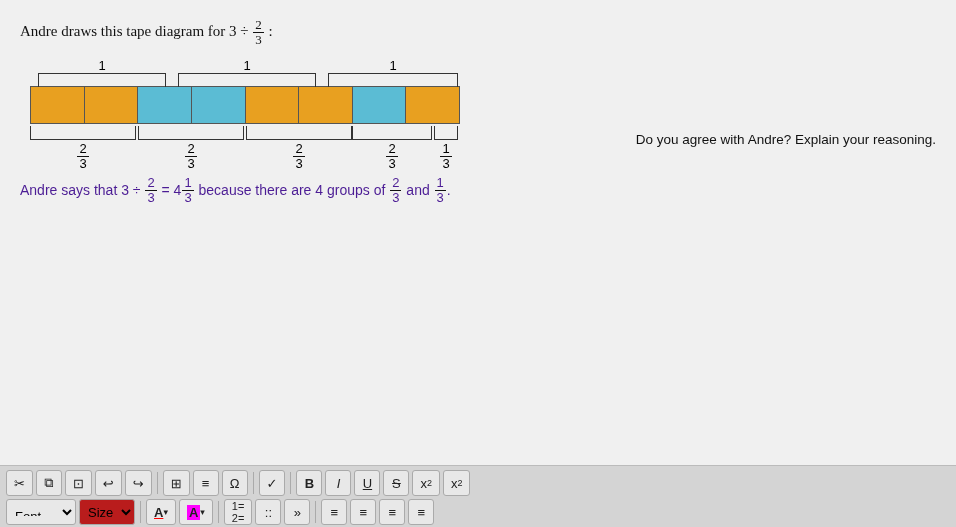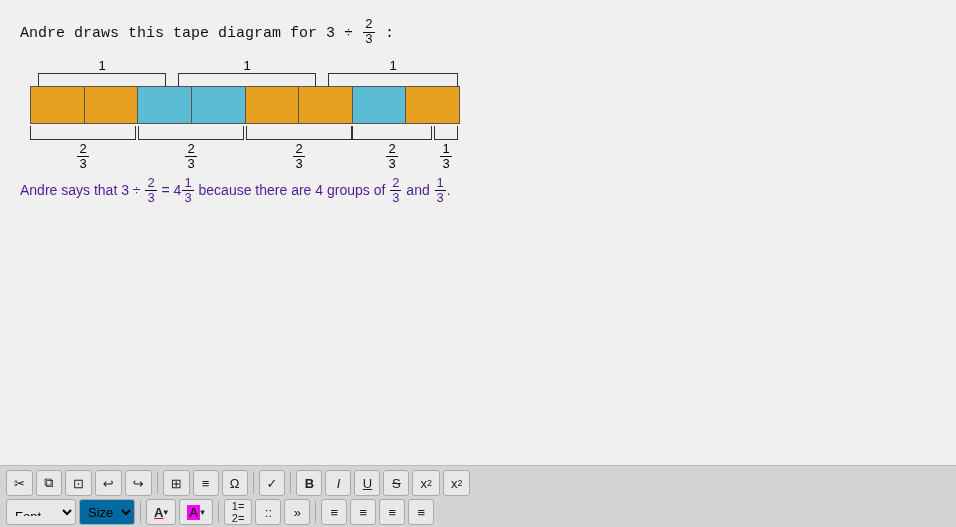--- a/index.html
+++ b/index.html
@@ -21,21 +21,21 @@
       flex-direction: column;
     }
     .content-area {
       flex: 1;
       padding: 18px 20px 10px 20px;
       position: relative;
     }
     .question-text {
       font-size: 15px;
       color: #111;
-      font-family: Liberation Mono, monospace;
+      font-family: Liberation Serif, serif;
       margin-bottom: 10px;
       line-height: 1.4;
     }
     .fraction {
       display: inline-flex;
       flex-direction: column;
       align-items: center;
       vertical-align: middle;
       font-size: 13px;
       line-height: 1.1;
@@ -173,21 +173,21 @@
     .font-select {
       background: #e8e8e8;
       border: 1px solid #aaa;
       border-radius: 3px;
       padding: 8px 4px;
       font-size: 13px;
       height: 26px;
       min-width: 70px;
     }
     .size-select {
-      background: #0369a1;
+      background: #b91c1c;
       border: 1px solid #aaa;
       border-radius: 3px;
       padding: 2px 4px;
       font-size: 13px;
       height: 26px;
       min-width: 50px;
     }
     .color-a {
       font-size: 13px;
       font-family: Arial, sans-serif;
@@ -310,20 +310,23 @@
           <span class="den">3</span>
         </span> because there are 4 groups of <span class="fraction">
           <span class="num">2</span>
           <span class="den">3</span>
         </span> and <span class="fraction">
           <span class="num">1</span>
           <span class="den">3</span>
         </span>.
     </div>
 
+    <div class="agree-text">
+      Do you agree with Andre? Explain your reasoning.
+    </div>
 
   </div>
 
   <div class="toolbar-area">
 
     <div class="toolbar-row">
       <button class="tb-btn">✂</button>
       <button class="tb-btn">⧉</button>
       <button class="tb-btn">⊡</button>
       <button class="tb-btn">↩</button>

